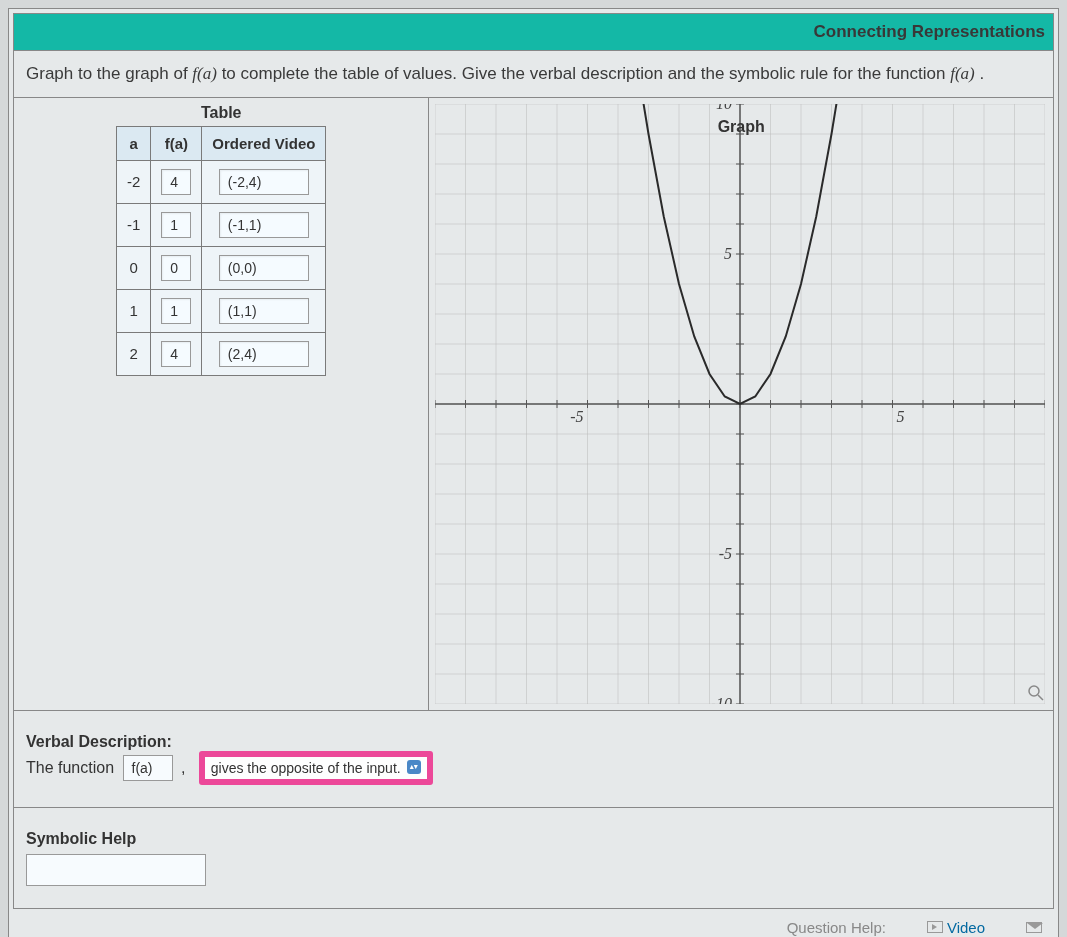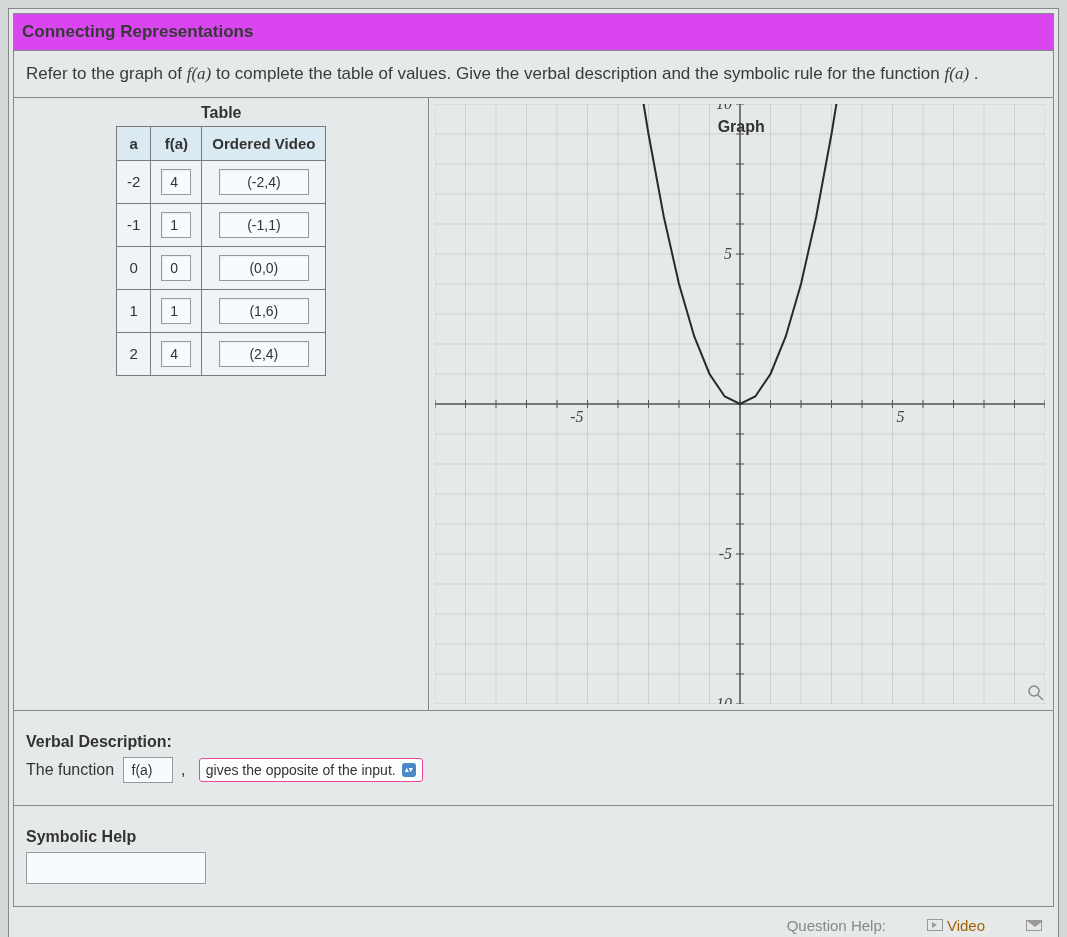--- a/index.html
+++ b/index.html
@@ -10,25 +10,25 @@
     font-family: Verdana, Geneva, sans-serif;
     font-size: 14px;
     color: #333;
   }
   .outer-frame {
     border: 1px solid #888;
     background: #e6e9ea;
     padding: 4px;
   }
   .title-row {
-    text-align: left;
+    text-align: right;
     font-weight: bold;
     padding: 8px;
     border: 1px solid #888;
-    background: #d946ef;
+    background: #14b8a6;
     font-size: 17px;
     color: #383838;
   }
   .instructions {
     border: 1px solid #888;
     border-top: none;
     padding: 10px 12px;
     font-size: 17px;
     color: #3a3a3a;
     line-height: 1.5;
@@ -62,43 +62,42 @@
   .input-box {
     display: inline-block;
     min-width: 30px;
     padding: 4px 8px;
     border: 1px solid #999;
     background: #f5fbff;
     font-size: 14px;
     text-align: left;
     box-shadow: inset 1px 1px 2px rgba(0,0,0,0.06);
   }
-  .pair-box { min-width: 90px; text-align: center; }
+  .pair-box { min-width: 90px; }
   .bottom-section {
     border: 1px solid #888;
     border-top: none;
     padding: 22px 12px;
     font-size: 16px;
   }
   .bottom-section .label { font-weight: bold; }
   .inline-input {
     display: inline-block;
     min-width: 50px;
     padding: 4px 8px;
     border: 1px solid #999;
     background: #f7fbfe;
     font-size: 14px;
     margin: 0 4px;
   }
   .dropdown {
     display: inline-flex;
-    align-items: center;
     gap: 6px;
     padding: 3px 6px;
-    border: 1px solid #ec4899;
+    border: 6px solid #ec4899;
     background: #fdfefe;
     border-radius: 3px;
     font-size: 14px;
   }
   .stepper {
     width: 14px; height: 14px;
     background: #4a88c7;
     border-radius: 3px;
     display: inline-flex;
     flex-direction: column;
@@ -115,21 +114,21 @@
     border: 1px solid #999;
     background: #f7fbfe;
     margin-top: 6px;
   }
   .help-row {
     padding: 10px 12px 4px;
     font-size: 15px;
     color: #888;
     display: flex; align-items: center; gap: 16px; justify-content: flex-end;
   }
-  .help-link { color: #a16207; display: inline-flex; align-items: center; gap: 4px; padding-left: 25px; }
+  .help-link { color: #0369a1; display: inline-flex; align-items: center; gap: 4px; padding-left: 25px; }
   .vid-icon {
     display: inline-block; width: 16px; height: 12px;
     border: 1px solid #999; position: relative;
   }
   .vid-icon::after {
     content: ""; position: absolute; left: 4px; top: 2px;
     border-left: 5px solid #999; border-top: 3px solid transparent;
     border-bottom: 3px solid transparent;
   }
   .mail-icon {
@@ -151,21 +150,21 @@
   .graph-wrap { position: relative; }
 </style>
 </head>
 <body>
 
 <div class="outer-frame">
 
   <div class="title-row">Connecting Representations</div>
 
   <div class="instructions">
-    <span>Refer to the graph of </span>
+    <span>Graph to the graph of </span>
     <span class="italic">f(a)</span>
     <span> to complete the table of values. Give the verbal description and the symbolic rule for the function </span>
     <span class="italic">f(a)</span>
     <span>.</span>
   </div>
 
   <div class="content-row">
     <div class="content-cell table-panel">
       <div class="panel-title">Table</div>
       <table class="values">
@@ -188,21 +187,21 @@
               <td><span class="input-box pair-box">(-1,1)</span></td>
             </tr>
             <tr>
               <td>0</td>
               <td><span class="input-box">0</span></td>
               <td><span class="input-box pair-box">(0,0)</span></td>
             </tr>
             <tr>
               <td>1</td>
               <td><span class="input-box">1</span></td>
-              <td><span class="input-box pair-box">(1,6)</span></td>
+              <td><span class="input-box pair-box">(1,1)</span></td>
             </tr>
             <tr>
               <td>2</td>
               <td><span class="input-box">4</span></td>
               <td><span class="input-box pair-box">(2,4)</span></td>
             </tr>
           </tbody>
       </table>
     </div>
 
@@ -309,21 +308,21 @@
         <svg viewBox="0 0 18 18">
             <circle cx="7" cy="7" r="5" fill="none" stroke="#888" stroke-width="1.5"></circle>
             <line x1="11" y1="11" x2="16" y2="16" stroke="#888" stroke-width="1.5"></line>
           </svg>
       </span>
     </div>
   </div>
 
   <div class="bottom-section">
     <div class="label">Verbal Description:</div>
-    <div style="margin-top:6px;">
+    <div style="margin-top:0;">
       <span>The function</span>
       <span class="inline-input">f(a)</span>
       <span>,</span>
       &nbsp;
       <span class="dropdown">
         <span>gives the opposite of the input.</span>
         <span class="stepper">▴▾</span>
       </span>
     </div>
   </div>

